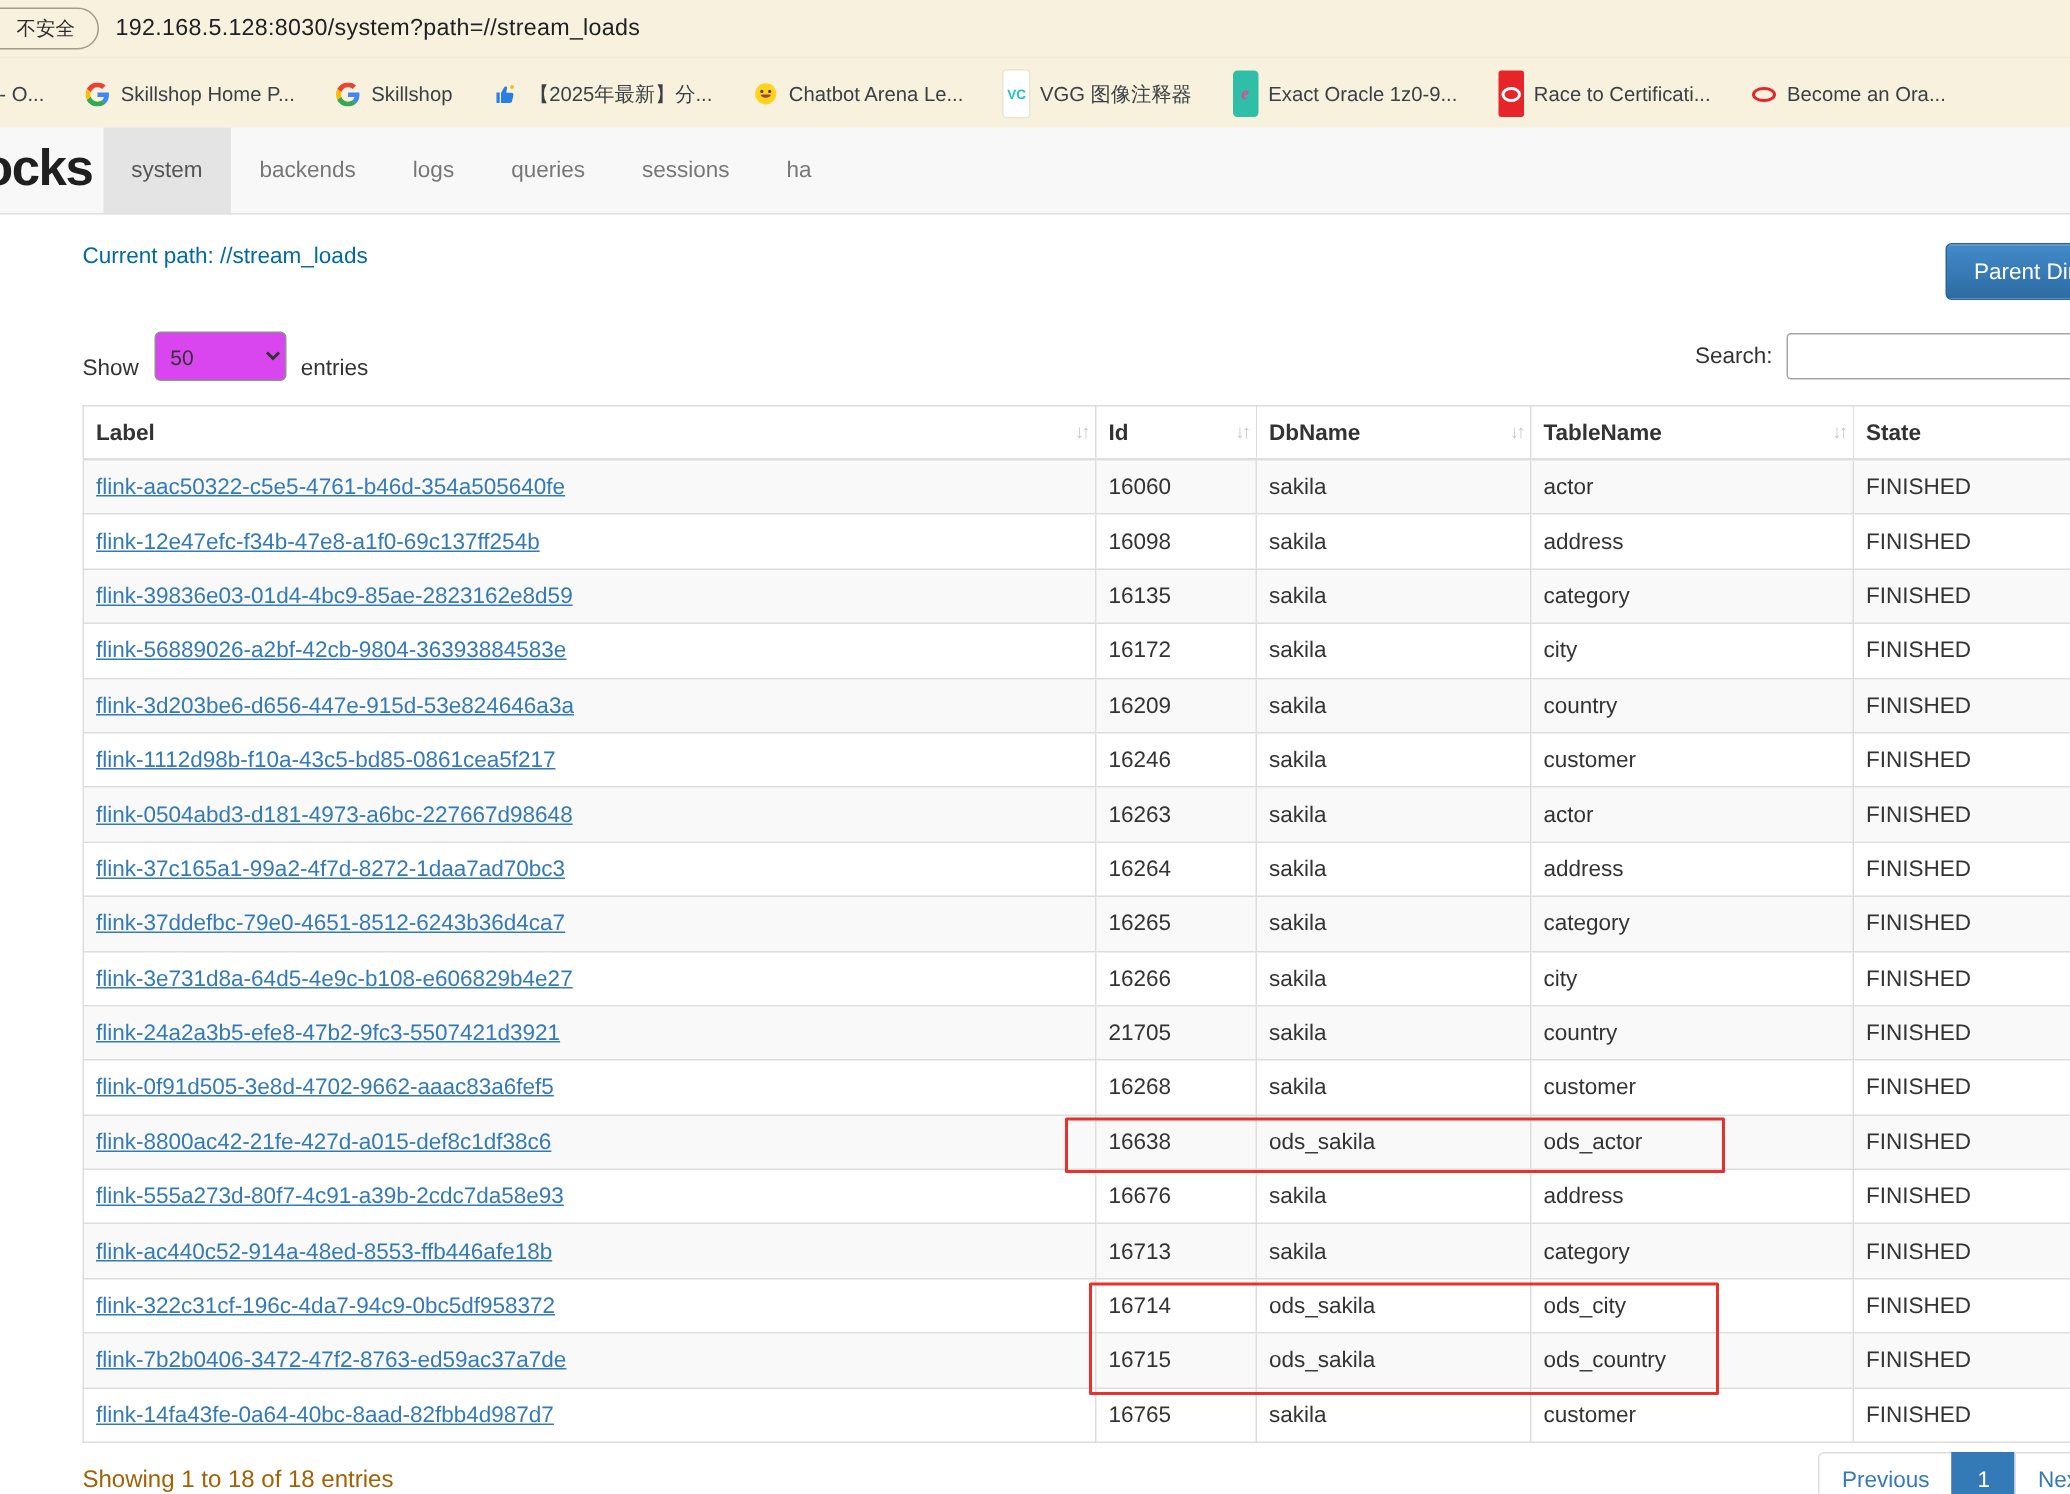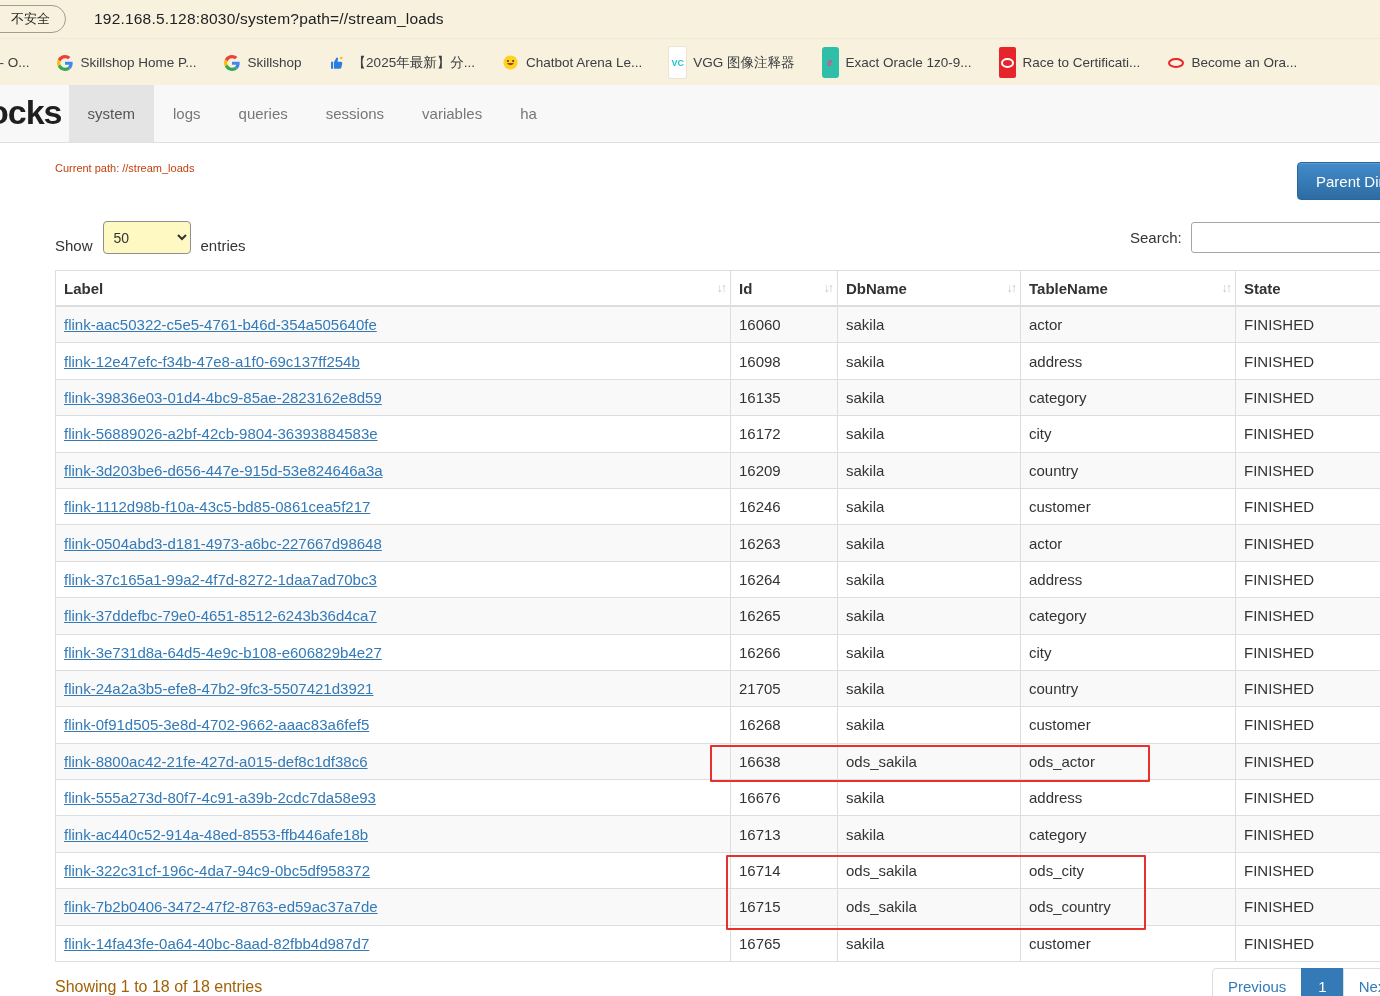--- a/index.html
+++ b/index.html
@@ -4,21 +4,21 @@
 <style>
   html,body{margin:0;padding:0}
   body{
     position:relative;width:1380px;height:996px;overflow:hidden;
     background:#fff;font-family:"Liberation Sans",sans-serif;color:#333;
   }
   
   .browser-top{position:absolute;top:0;left:0;width:100%;height:38px;background:#f8f1de;display:flex;align-items:center}
   .security-pill{display:flex;align-items:center;height:26px;margin-left:-16px;padding:0 15px 0 26px;
     border:1.5px solid #a49c8c;border-radius:15px;font-size:13px;color:#2b2b2b;white-space:nowrap}
-  .url-text{margin-left:28px;font-size:15.5px;color:#202124;letter-spacing:.2px;white-space:nowrap}
+  .url-text{margin-left:11px;font-size:15.5px;color:#202124;letter-spacing:.2px;white-space:nowrap}
   .bookmarks{position:absolute;top:38px;left:0;width:100%;height:47px;background:#f8f1de;
     display:flex;align-items:center;gap:27px;overflow:hidden;border-top:1px solid rgba(0,0,0,.03)}
   .bm{display:flex;align-items:center;gap:7px;white-space:nowrap;flex:0 0 auto}
   .bm:first-child{margin-left:-32px}
   .bm-label{font-size:13.5px;color:#3c4043}
   .bm-icon{width:17px;height:31px;display:flex;align-items:center;justify-content:center;flex:0 0 auto}
   .icon-vgg{background:#fff;border-radius:2px;color:#1fc3cc;font-size:9px;font-weight:bold;box-shadow:0 0 0 1px rgba(0,0,0,.05)}
   .icon-oracle-script-e{background:#2fbfa9;border-radius:3px;color:#e8478f;font-family:"Liberation Serif",serif;
     font-style:italic;font-weight:bold;font-size:12px}
   .icon-oracle-red-square{background:#e6252b;border-radius:2px}
@@ -26,26 +26,26 @@
   .icon-oracle-red-ring i{display:block;width:12px;height:6px;border:2.5px solid #e6252b;border-radius:50%}
   
   .navbar{position:absolute;top:85px;left:0;width:100%;height:57px;background:#f8f8f8;
     border-bottom:1px solid #e0e0e0;display:flex;align-items:stretch}
   .logo{margin-left:-12px;padding-right:7px;font-size:34px;font-weight:bold;color:#1f1f1f;
     line-height:55px;letter-spacing:-1px}
   .nav-tabs{display:flex;align-items:flex-end}
   .nav-tab{font-size:15px;color:#777;line-height:57px;padding:0 19px;cursor:pointer}
   .nav-tab.active{background:#e4e4e4;color:#555}
   
-  .current-path{position:absolute;left:55px;top:162px;font-size:11px;color:#c2410c}
+  .current-path{position:absolute;left:55px;top:162px;font-size:15px;color:#0369a1}
   .parent-btn{position:absolute;left:1297px;top:162px;height:38px;padding:0 18px;font-size:15px;color:#fff;
     background:linear-gradient(180deg,#428bca,#2d6ca2);border:1px solid #2b669a;border-radius:4px;
     white-space:nowrap;font-family:"Liberation Sans",sans-serif;box-shadow:inset 0 1px 0 rgba(255,255,255,.15)}
   .show-group{position:absolute;left:55px;top:221px;height:33px;display:flex;align-items:flex-end;font-size:15px;color:#333}
-  .page-size{width:88px;height:33px;margin:0 10px;font-size:14px;color:#333;background:#fef9c3;
+  .page-size{width:88px;height:33px;margin:0 10px;font-size:14px;color:#333;background:#d946ef;
     border:1px solid #8f8f8f;border-radius:4px;padding:0 6px;font-family:"Liberation Sans",sans-serif}
   .search-group{position:absolute;left:1130px;top:222px;height:31px;display:flex;align-items:center;font-size:15px;color:#333}
   .search-input{width:200px;height:29px;margin-left:9px;border:1px solid #a6a6a6;border-radius:3px;
     padding:0 8px;font-size:14px;font-family:"Liberation Sans",sans-serif}
   
   .table-wrap{position:absolute;left:55px;top:270px;width:1420px}
   table{border-collapse:collapse;table-layout:fixed;width:1420px;font-size:15px;color:#333}
   th{height:34px;padding:0 8px;text-align:left;font-weight:bold;background:#fff;position:relative;
     border:1px solid #ddd;border-bottom:2px solid #ddd;cursor:pointer}
   td{height:35.4px;padding:0 8px;border:1px solid #ddd;overflow:hidden;white-space:nowrap}
@@ -140,24 +140,24 @@
         <i></i>
       </span>
       <span class="bm-label">Become an Ora...</span>
     </div>
   </div>
 
 <div class="navbar">
   <div class="logo">ocks</div>
   <div class="nav-tabs">
       <div class="nav-tab active">system</div>
+      <div class="nav-tab">backends</div>
       <div class="nav-tab">logs</div>
       <div class="nav-tab">queries</div>
       <div class="nav-tab">sessions</div>
-      <div class="nav-tab">variables</div>
       <div class="nav-tab">ha</div>
     </div>
 </div>
 
 <div class="current-path">Current path: //stream_loads</div>
 <button class="parent-btn">Parent Dir</button>
 
 <div class="show-group">
   <span>Show</span>
   <select class="page-size">

